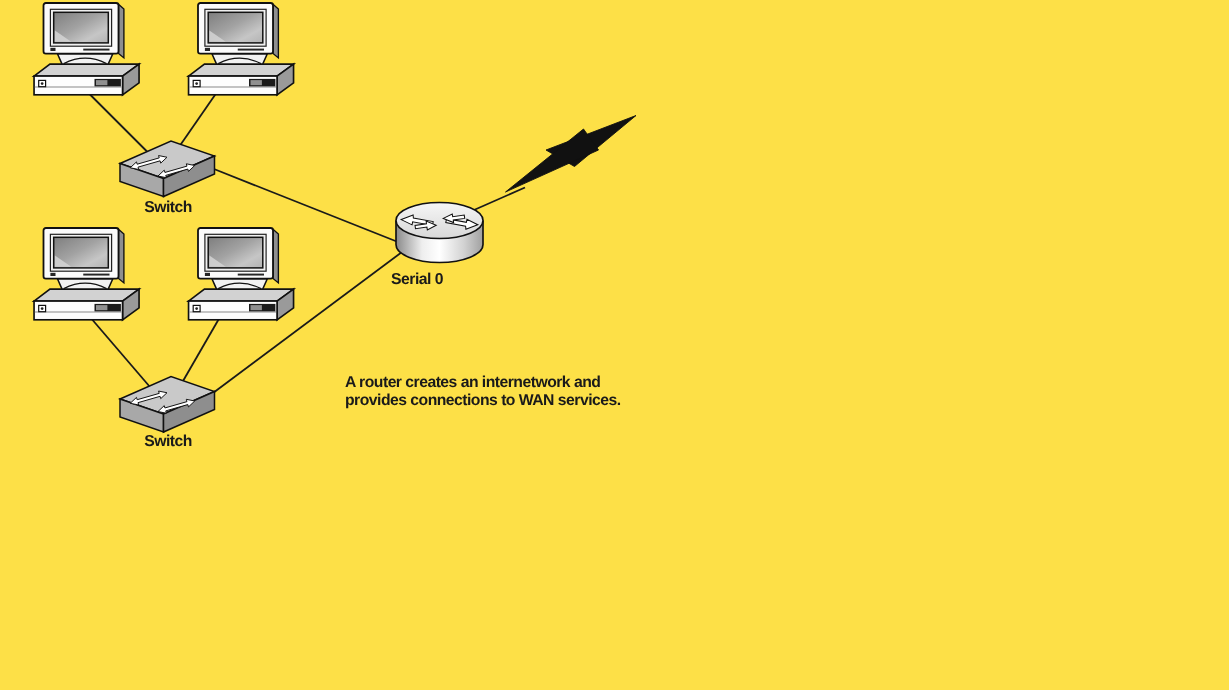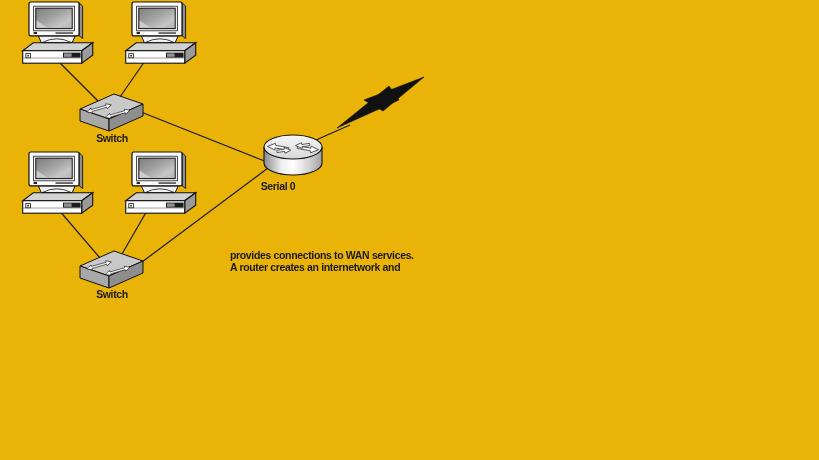--- a/index.html
+++ b/index.html
@@ -1,19 +1,19 @@
 <!DOCTYPE html>
 <html><head>
 <meta charset="utf-8">
 <style>
   html,body{margin:0;padding:0;background:#fff;}
   #canvas{
     position:relative;
     width:819px;height:460px;
-    background:#eab308;
+    background:#fde047;
     overflow:hidden;
     font-family:"Liberation Sans", sans-serif;
   }
   #diagram-svg{position:absolute;left:0;top:0;}
   .lbl{
     position:absolute;
     font-size:10.5px;
     font-weight:600;
     letter-spacing:-0.35px;
     color:#1a1a1a;
@@ -122,17 +122,17 @@
     </g>
   </svg>
 
   <div class="lbl" style="left:83px;top:132px;width:58px">Switch</div>
 
   <div class="lbl" style="left:83px;top:288px;width:58px">Switch</div>
 
   <div class="lbl" style="left:248px;top:180px;width:60px">Serial 0</div>
 
   <div class="caption">
+    <div>A router creates an internetwork and</div>
     <div>provides connections to WAN services.</div>
-    <div>A router creates an internetwork and</div>
   </div>
 
 </div>
 
 </body></html>

